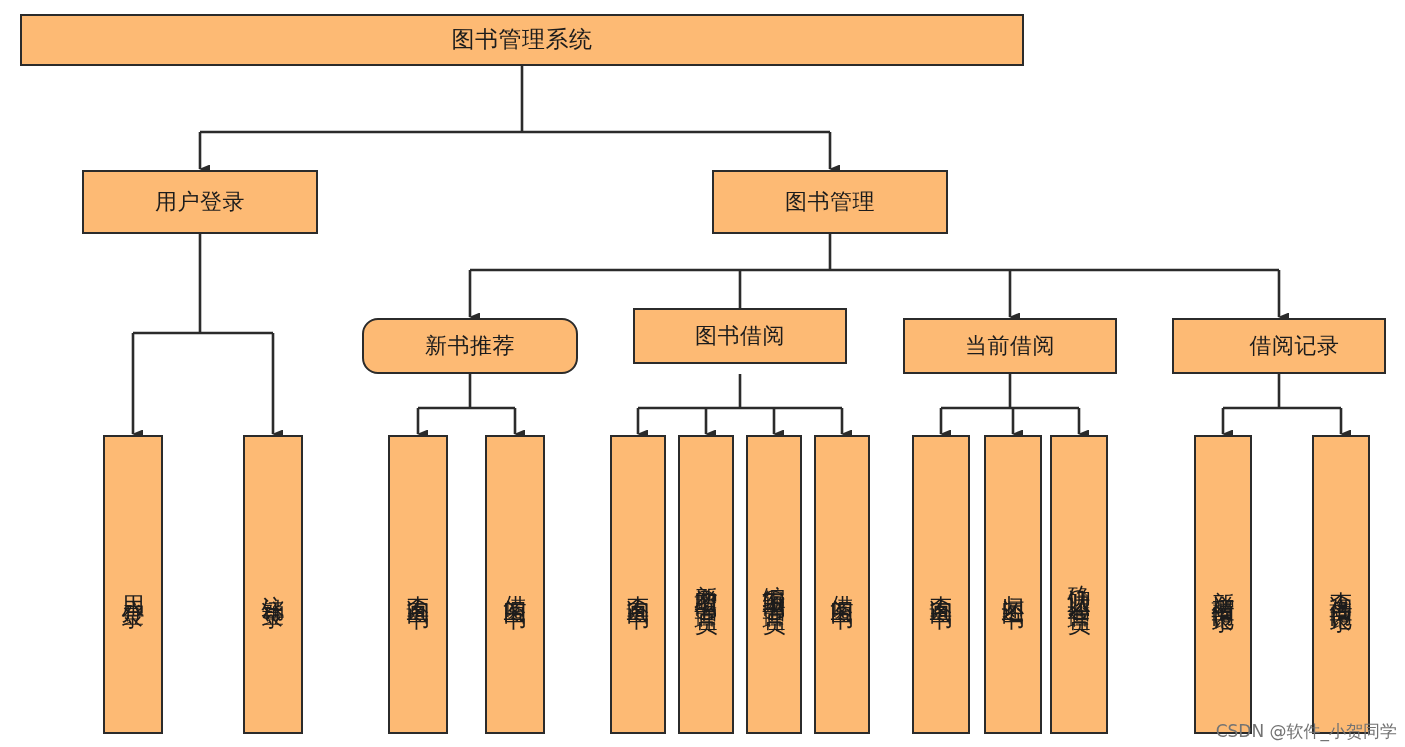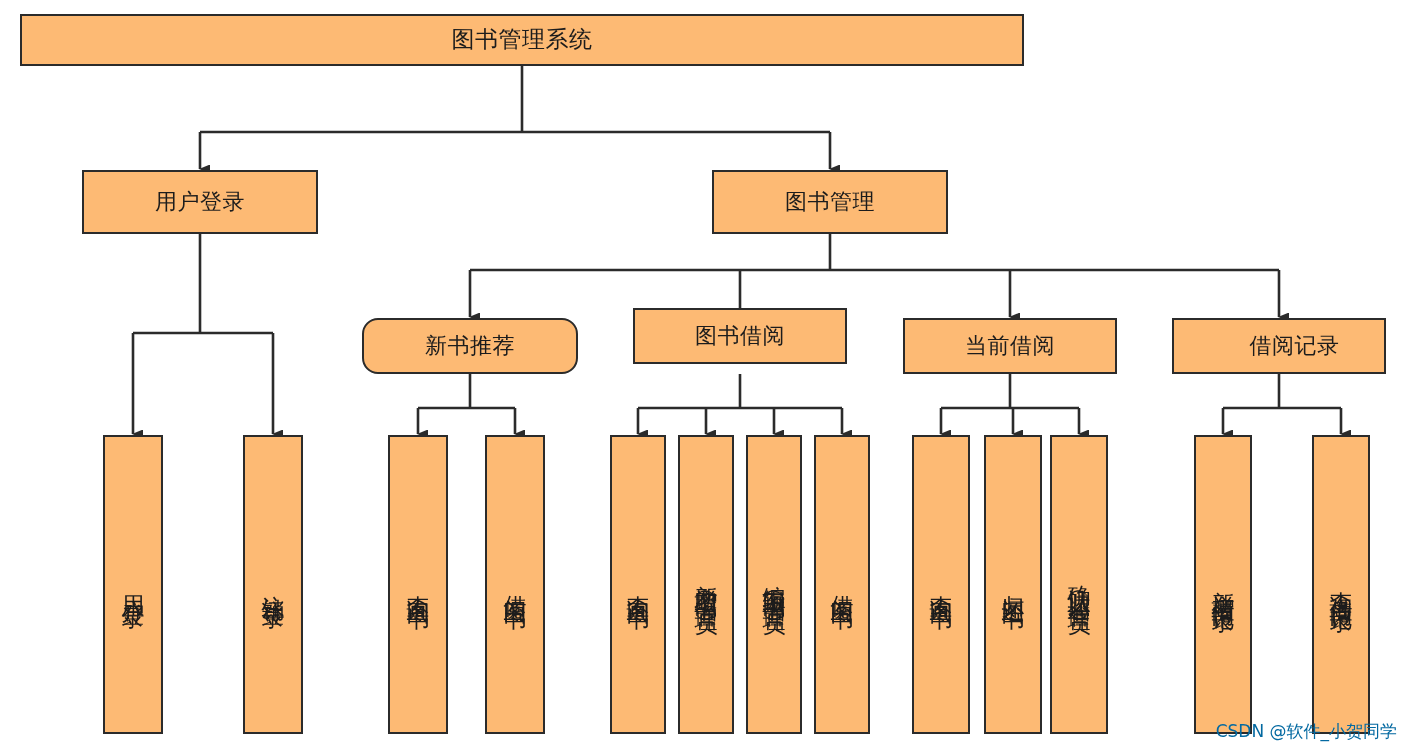--- a/index.html
+++ b/index.html
@@ -60,21 +60,21 @@
     font-size: 23px;
     letter-spacing: 4px;
     line-height: 1;
   }
   #watermark {
     position: absolute;
     right: 8px;
     bottom: 4px;
     font-family: "DejaVu Sans", "Liberation Sans", sans-serif;
     font-size: 17px;
-    color: #0369a1;
+    color: #737373;
     white-space: nowrap;
     pointer-events: none;
     margin-top: 25px;
   }
 </style>
 </head>
 <body>
 
 <div id="diagram-root">
   <svg id="edges-layer" viewBox="0 0 1405 747" width="1405" height="747" xmlns="http://www.w3.org/2000/svg">

